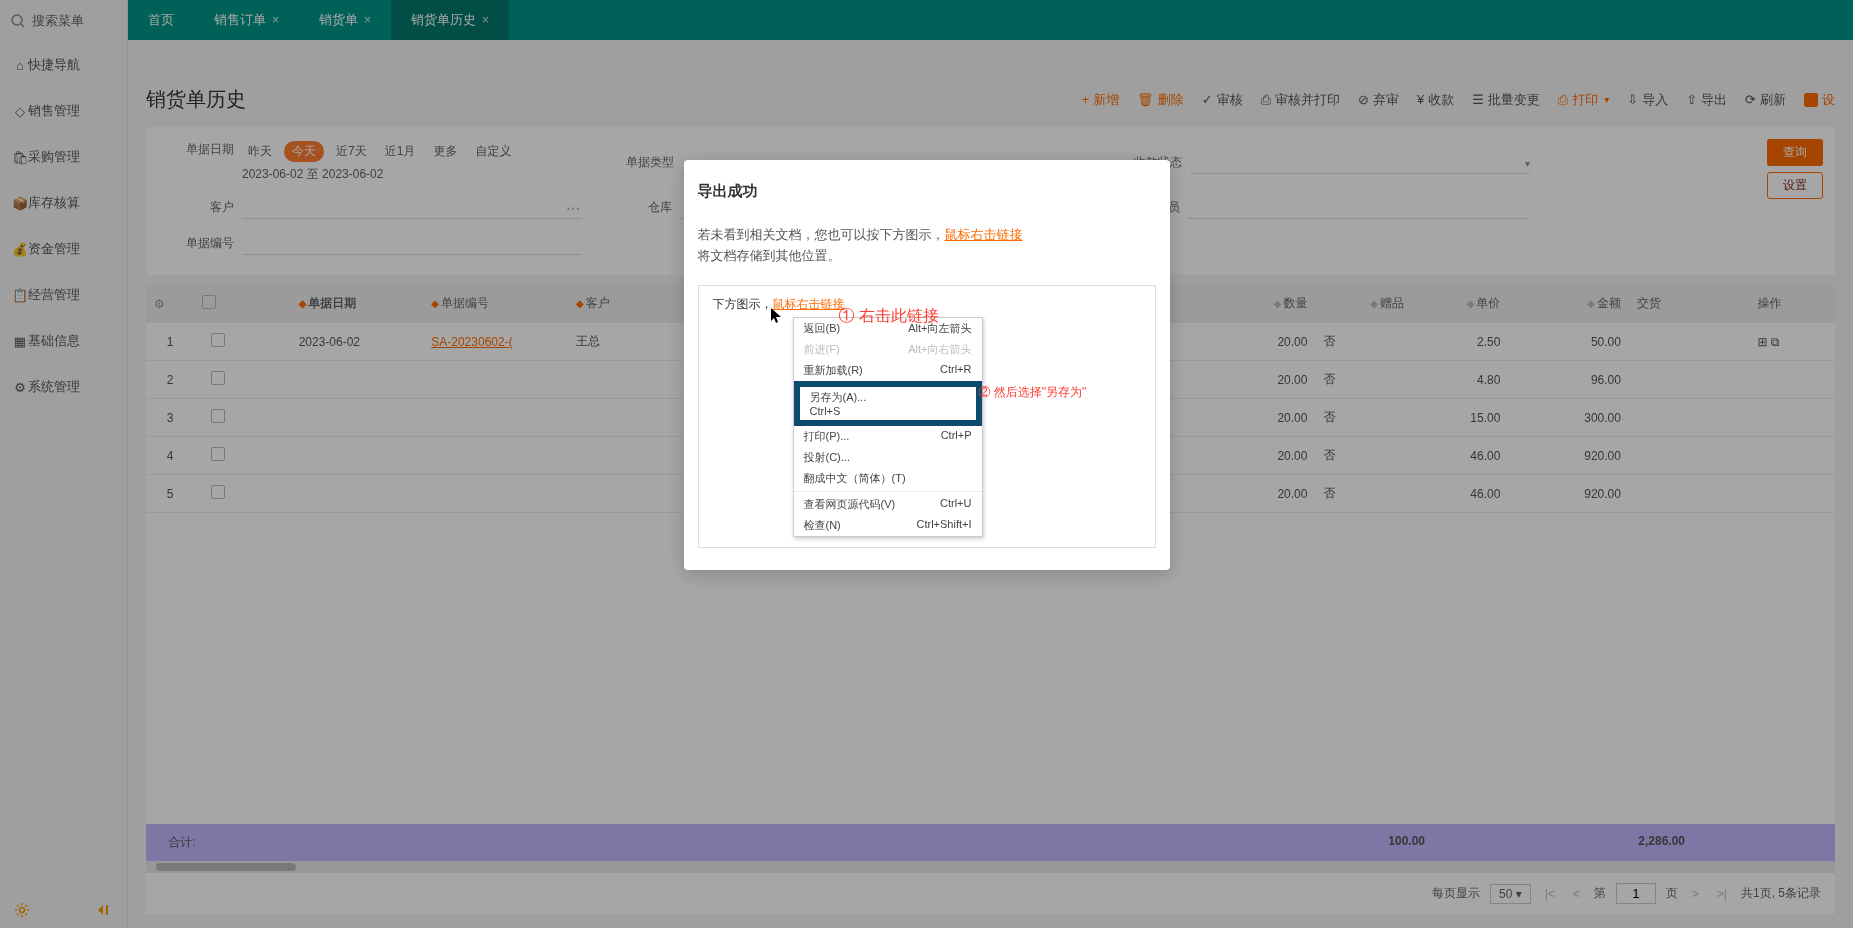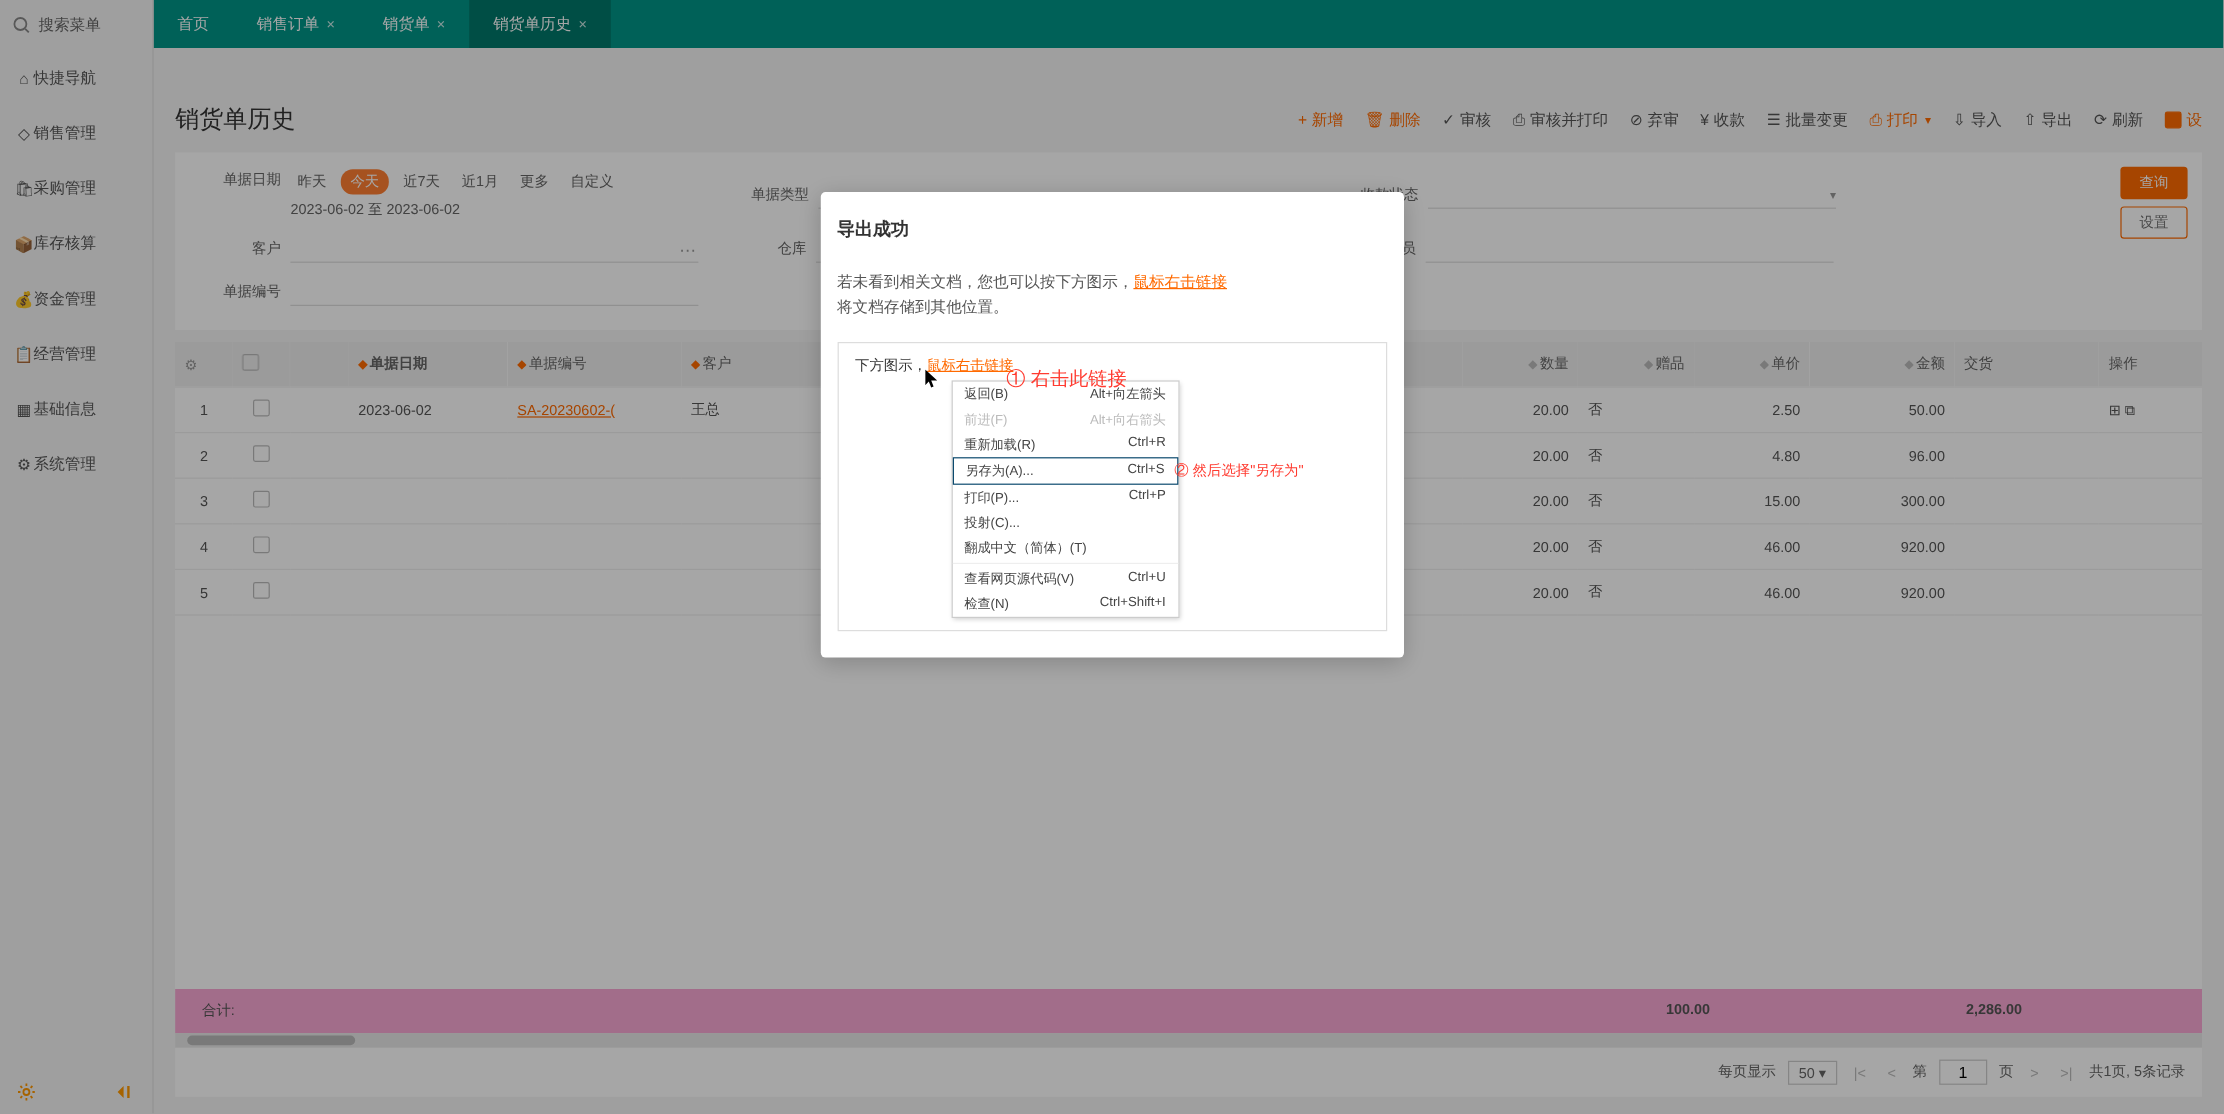--- a/index.html
+++ b/index.html
@@ -29,57 +29,57 @@
 .act .caret { font-size: 10px; margin-left: 2px; }
 
 
 .panel { background: #fff; padding: 14px 18px 8px; margin-bottom: 10px; position: relative; }
 .frow { display: flex; align-items: center; margin-bottom: 12px; }
 .flabel { width: 70px; text-align: right; color: #666; font-size: 12px; margin-right: 8px; }
 .pill { background: #ff7f32; color: #fff; border-radius: 10px; padding: 2px 8px; font-size: 12px; }
 .txt { color: #666; font-size: 12px; margin: 0 6px; }
 .panel .right { position: absolute; right: 12px; top: 12px; display: flex; flex-direction: column; gap: 6px; }
 .btn-orange { background: #ff6a00; color: #fff; border: none; padding: 5px 16px; border-radius: 3px; font-size: 12px; cursor: pointer; }
-.btn-outline { border: 1px solid #ff6a00; color: #737373; background: #fff; padding: 4px 14px; border-radius: 3px; font-size: 12px; cursor: pointer; }
+.btn-outline { border: 1px solid #ff6a00; color: #7f1d1d; background: #fff; padding: 4px 14px; border-radius: 3px; font-size: 12px; cursor: pointer; }
 .ufield { border-bottom: 1px solid #ddd; height: 24px; flex: 0 0 380px; position: relative; }
 .ufield .dots { position: absolute; right: 0; bottom: 2px; color: #999; font-size: 14px; letter-spacing: 2px; }
 .ufield .caret { position: absolute; right: 0; bottom: 4px; color: #999; font-size: 10px; }
 
 
 .tbl-wrap { background: #fff; flex: 1; overflow: auto; position: relative; }
 table { border-collapse: collapse; width: 1700px; font-size: 12px; }
 th, td { border-bottom: 1px solid #eee; padding: 10px 8px; text-align: left; color: #555; }
 th { background: #efefef; color: #666; font-weight: normal; position: sticky; top: 0; }
 .center { text-align: center; }
 .right-t { text-align: right; }
 .link { color: #ff6a00; text-decoration: underline; cursor: pointer; }
 .sort { color: #ff6a00; margin-right: 2px; font-size: 10px; }
 .sort-g { color: #bbb; margin-right: 2px; font-size: 10px; }
 .chk { width: 14px; height: 14px; border: 1px solid #bbb; display: inline-block; border-radius: 2px; }
 .gear { color: #999; }
 
 
-.sum-row { background: #f9a8d4; display: flex; padding: 10px; font-size: 12px; color: #555; }
+.sum-row { background: #c4b5fd; display: flex; padding: 10px; font-size: 12px; color: #555; }
 .pagination { background: #fff; padding: 10px 14px; display: flex; justify-content: flex-end; align-items: center; gap: 10px; font-size: 12px; color: #666; }
 .pg-sel { border: 1px solid #ccc; padding: 2px 8px; }
 .pg-inp { border: 1px solid #ccc; width: 40px; padding: 2px 6px; text-align: center; }
 .pg-btn { color: #bbb; padding: 0 4px; cursor: pointer; }
 
 
 .overlay { position: absolute; inset: 0; background: rgba(0,0,0,0.35); display: flex; justify-content: center; align-items: flex-start; padding-top: 160px; }
 .modal { width: 486px; background: #fff; border-radius: 4px; padding: 22px 14px; box-shadow: 0 4px 20px rgba(0,0,0,0.2); }
 .modal h3 { font-size: 15px; margin-bottom: 24px; font-weight: bold; }
 .modal p { font-size: 13px; color: #555; line-height: 1.6; margin-bottom: 18px; }
 .modal .hl { color: #ff6a00; text-decoration: underline; }
 .modal .imgbox { border: 1px solid #ddd; padding: 10px 14px; font-size: 12px; position: relative; }
 .modal .menu { border: 1px solid #ccc; box-shadow: 1px 2px 4px rgba(0,0,0,0.2); width: 190px; margin-left: 80px; margin-top: 4px; background: #fff; }
 .modal .menu div { display: flex; justify-content: space-between; padding: 3px 10px; font-size: 11px; color: #444; }
 .modal .menu .disabled { color: #bbb; }
 .modal .menu .sep { border-top: 1px solid #eee; margin: 2px 0; padding: 0; }
-.modal .menu .boxed { border: 1px solid #0c4a6e; }
+.modal .menu .boxed { border: 6px solid #0c4a6e; flex-direction: column; }
 .modal .annot1 { position: absolute; color: #ff3b30; font-size: 16px; left: 140px; top: 8px; margin-top: 12px; }
 .modal .annot2 { position: absolute; color: #ff3b30; font-size: 12px; left: 280px; top: 98px; }
 .modal .cursor { position: absolute; left: 72px; top: 22px; }
 .modal .btns { text-align: right; margin-top: 24px; }
 .scroll-x { height: 12px; background: #e9e9e9; position: relative; }
 .scroll-x .thumb { position: absolute; left: 10px; top: 2px; width: 140px; height: 8px; background: #bbb; border-radius: 4px; }
 </style>
 </head>
 <body>
 

